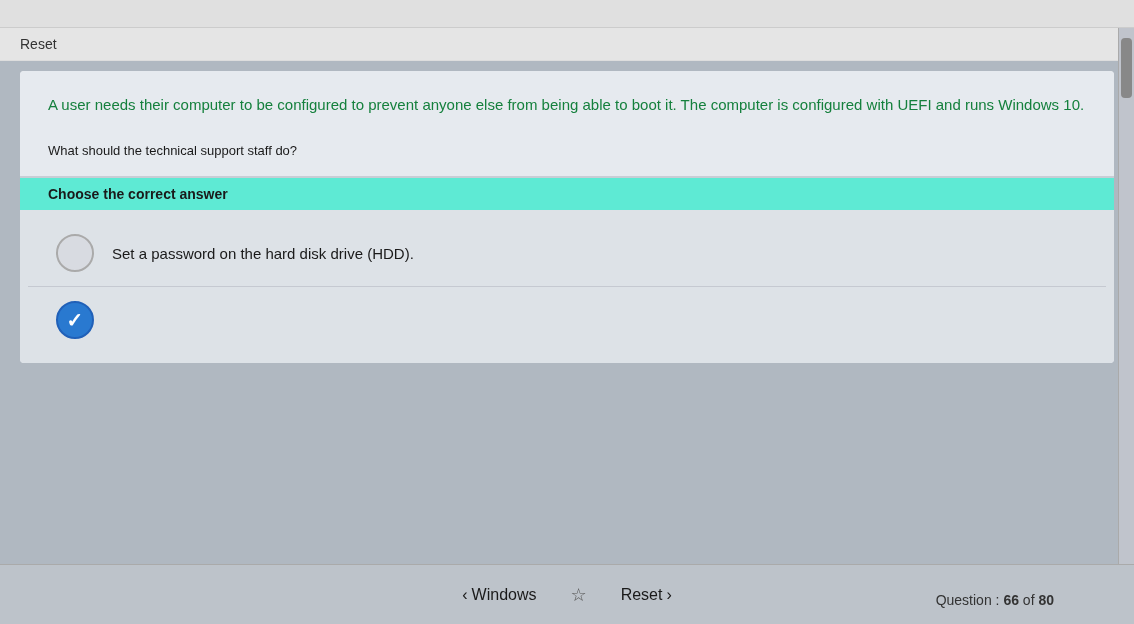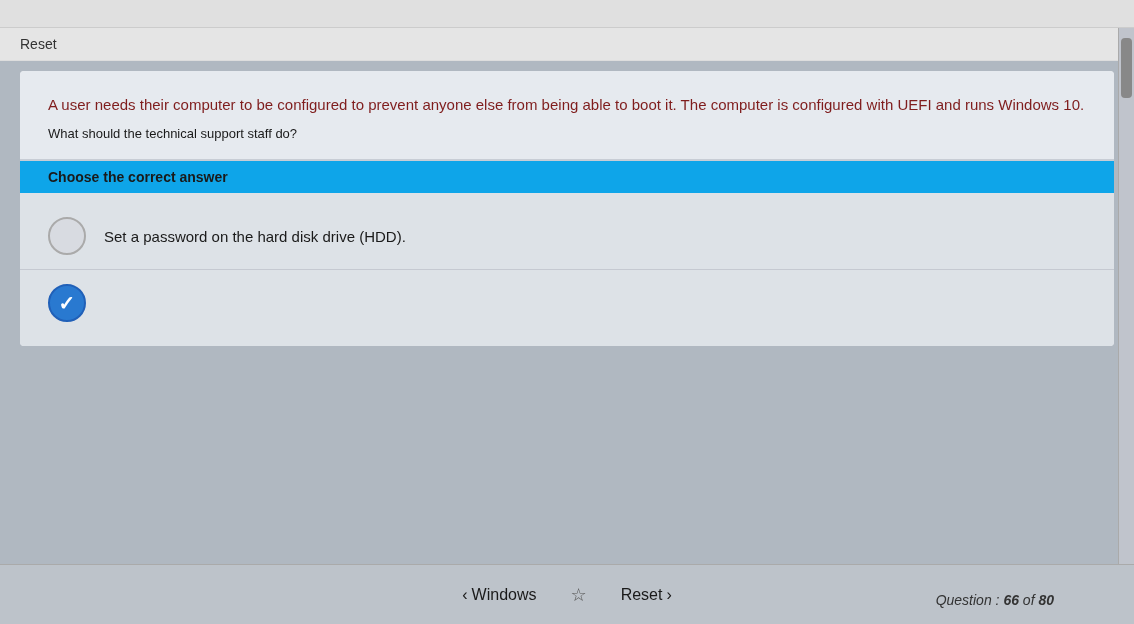--- a/index.html
+++ b/index.html
@@ -37,42 +37,42 @@
     }
 
     .question-section {
       background: rgba(230, 233, 238, 0.95);
       padding: 22px 28px 18px 28px;
       border-bottom: 2px solid #c8cdd5;
     }
 
     .question-text {
       font-size: 15px;
-      color: #7f1d1d;
+      color: #15803d;
       line-height: 1.55;
-      margin-bottom: 10px;
+      margin-bottom: 27px;
     }
 
     .question-prompt {
       font-size: 13px;
       color: #1a1a1a;
       font-weight: normal;
     }
 
     .choose-label {
-      background: #0ea5e9;
+      background: #5eead4;
       padding: 8px 28px;
       font-size: 14px;
       font-weight: bold;
       color: #1a1a1a;
     }
 
     .answers-section {
       background: rgba(220, 224, 230, 0.9);
-      padding: 10px 0;
+      padding: 10px 8px;
     }
 
     .answer-item {
       display: flex;
       align-items: center;
       padding: 14px 28px;
       cursor: pointer;
       gap: 18px;
     }
 
@@ -146,21 +146,20 @@
       cursor: pointer;
       padding: 0 6px;
     }
 
     .question-counter {
       position: absolute;
       right: 80px;
       bottom: 16px;
       font-size: 14px;
       color: #333;
-      font-style: italic;
     }
 
     .counter-highlight {
       font-weight: bold;
     }
 
     .scrollbar-area {
       position: absolute;
       right: 0;
       top: 28px;

